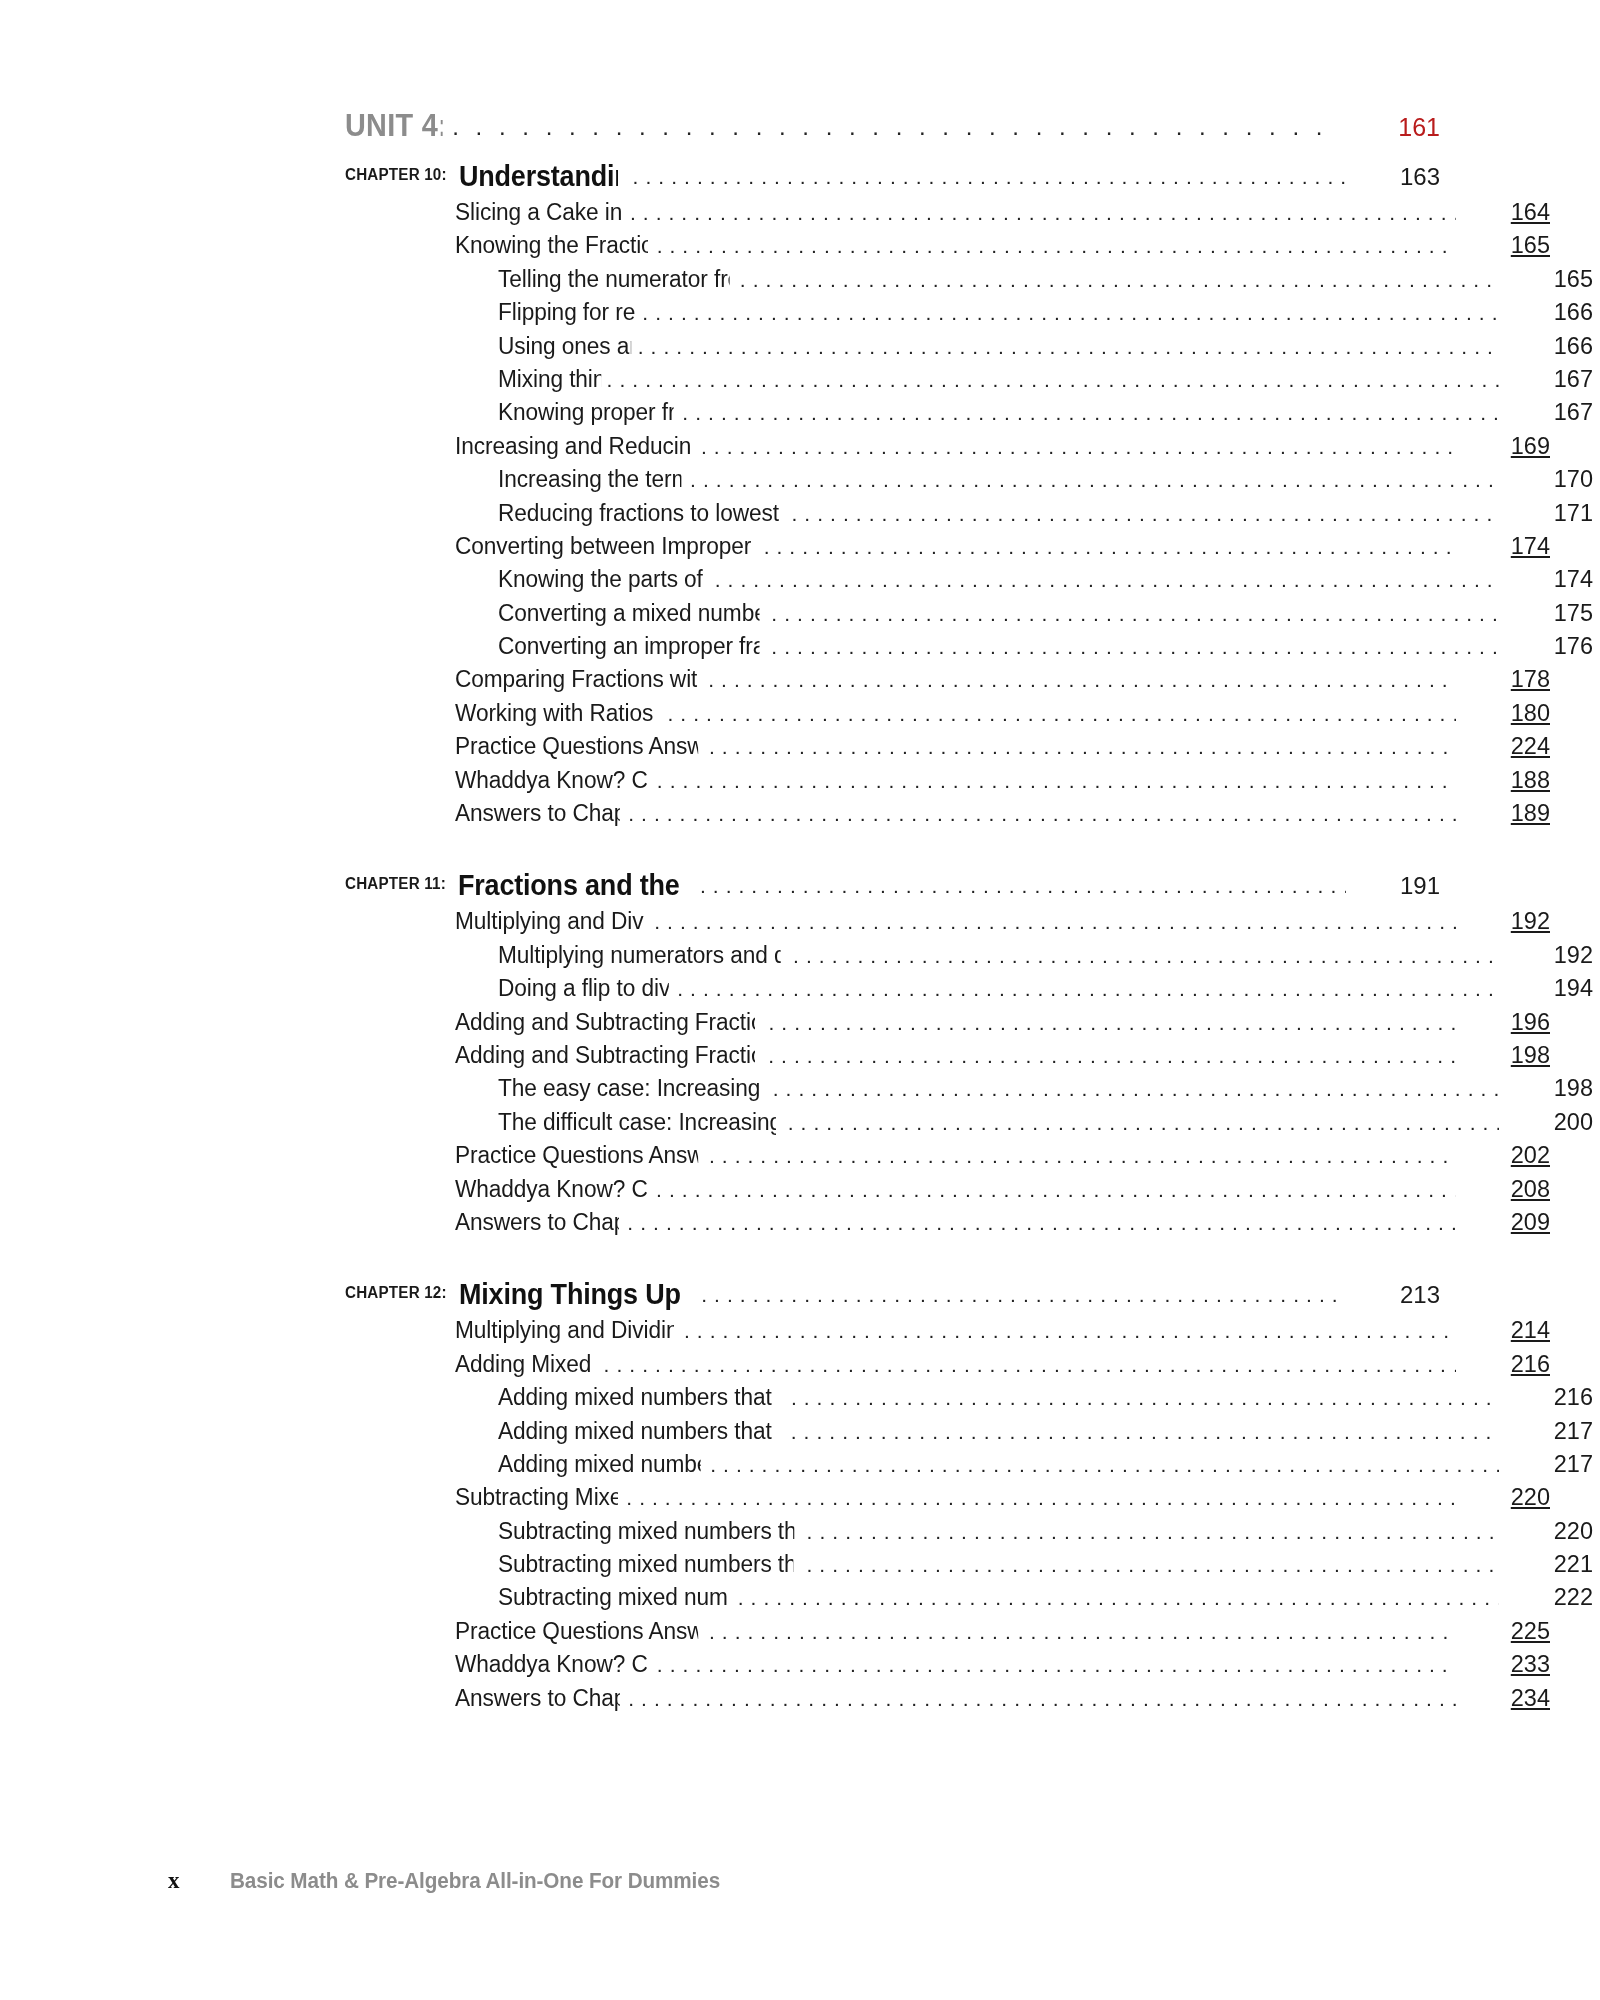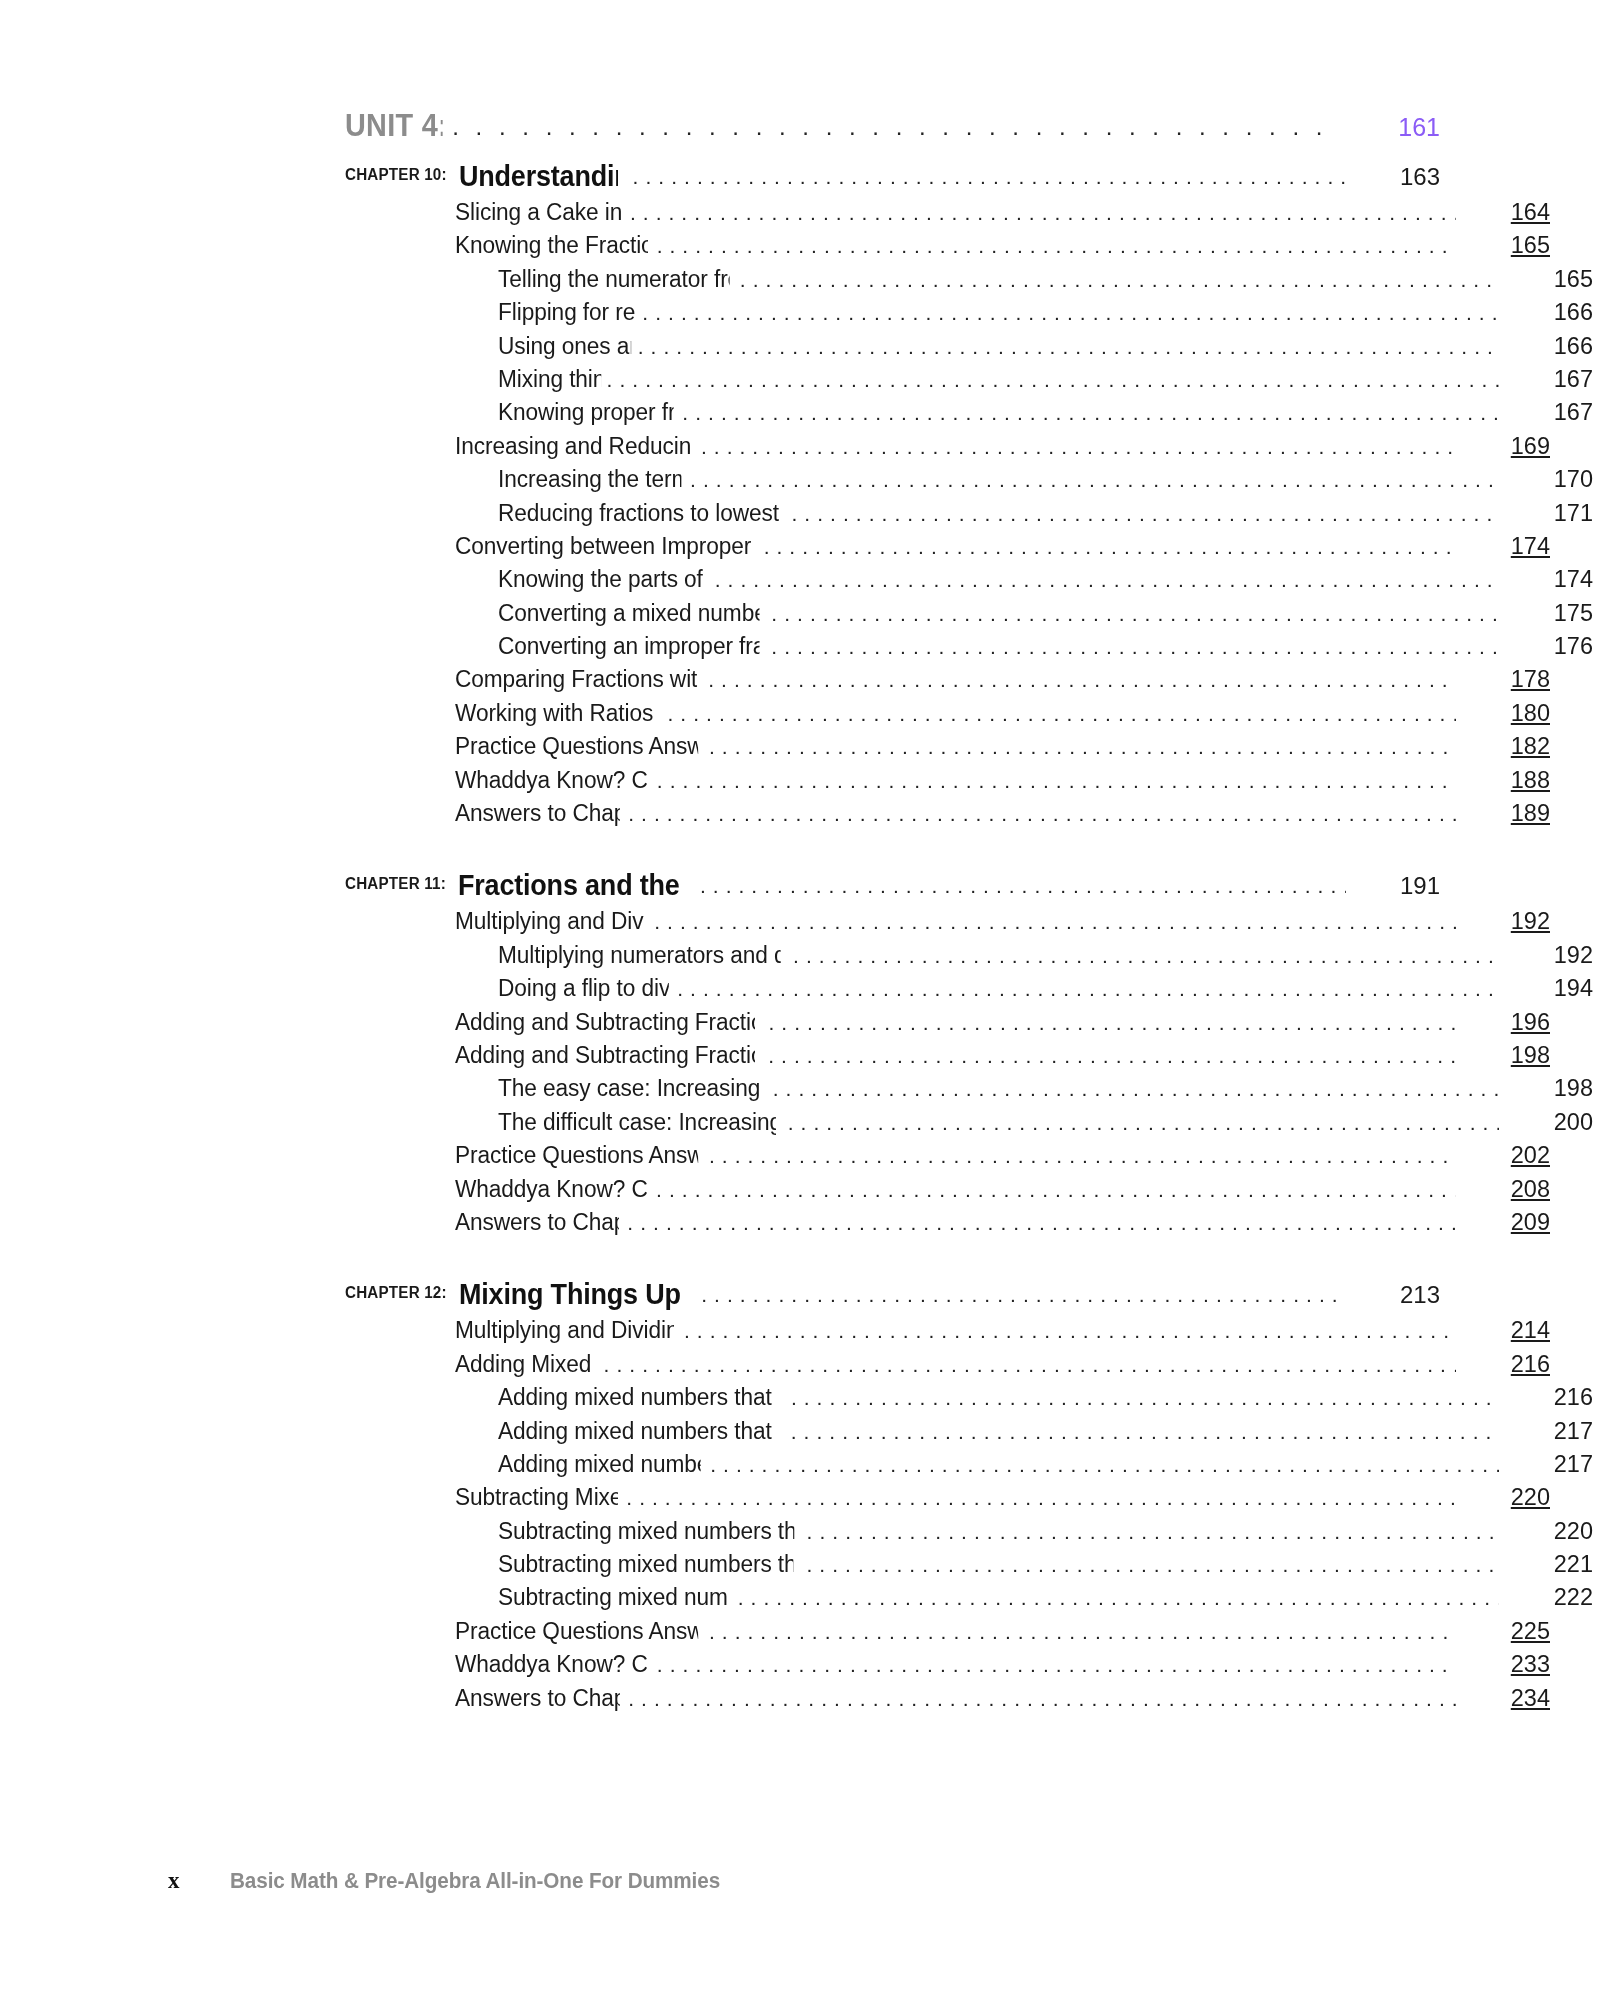--- a/index.html
+++ b/index.html
@@ -75,21 +75,21 @@
     position: relative;
     top: -1px;
   }
   .unit-row .leader::after {
     font-size: 24px;
     color: #222;
     letter-spacing: 5.0px;
   }
   .unit-row .pagenum {
     font-size: 25px;
-    color: #8b5cf6;
+    color: #b91c1c;
     width: 92px;
     padding-left: 6px;
   }
 
   
   .chapter-row {
     margin-bottom: 6px;
     align-items: center;
   }
   .chapter-row .chapnum {
@@ -300,21 +300,21 @@
             <span class="pagenum">178</span>
           </div>
           <div class="row e1">
             <span class="label">Working with Ratios and Proportions</span>
             <span class="leader"></span>
             <span class="pagenum">180</span>
           </div>
           <div class="row e1">
             <span class="label">Practice Questions Answers and Explanations</span>
             <span class="leader"></span>
-            <span class="pagenum">182</span>
+            <span class="pagenum">224</span>
           </div>
           <div class="row e1">
             <span class="label">Whaddya Know? Chapter 10 Quiz</span>
             <span class="leader"></span>
             <span class="pagenum">188</span>
           </div>
           <div class="row e1">
             <span class="label">Answers to Chapter 10 Quiz</span>
             <span class="leader"></span>
             <span class="pagenum">189</span>

